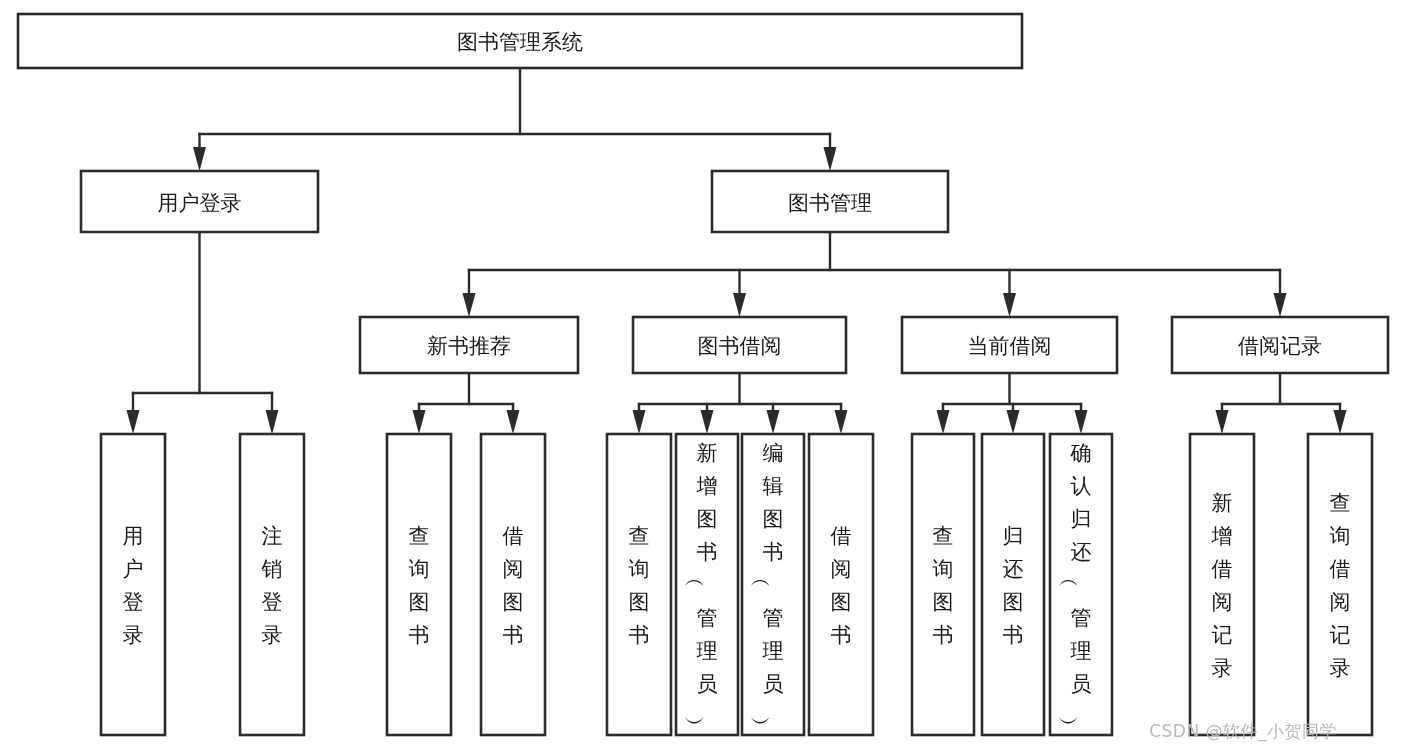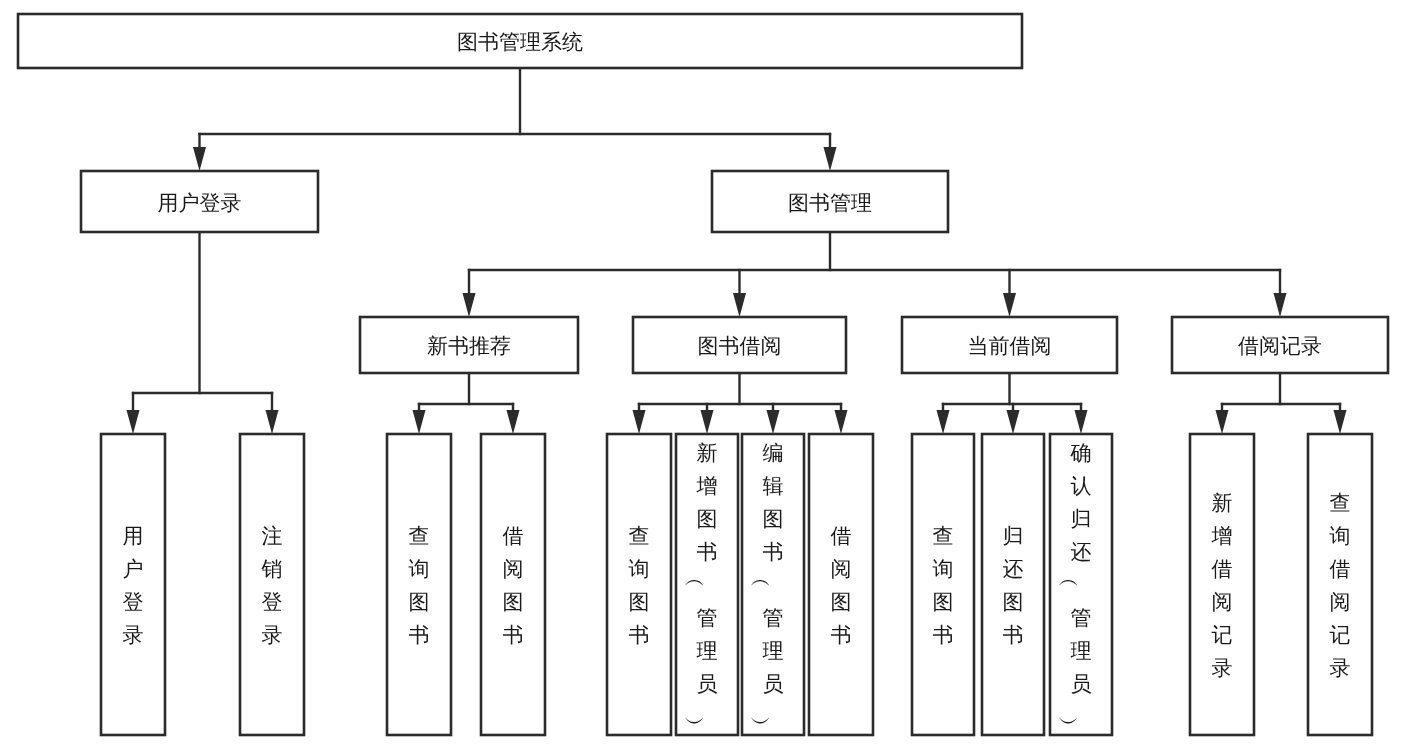--- a/index.html
+++ b/index.html
@@ -218,13 +218,14 @@
         <g>
           <rect class="node-rect" x="1190" y="434" width="64" height="301"></rect>
           <text class="node-label-v" x="1222" y="509.5"><tspan x="1222" dy="0">新</tspan><tspan x="1222" dy="33">增</tspan><tspan x="1222" dy="33">借</tspan><tspan x="1222" dy="33">阅</tspan><tspan x="1222" dy="33">记</tspan><tspan x="1222" dy="33">录</tspan></text>
         </g>
         <g>
           <rect class="node-rect" x="1308" y="434" width="64" height="301"></rect>
           <text class="node-label-v" x="1340" y="509.5"><tspan x="1340" dy="0">查</tspan><tspan x="1340" dy="33">询</tspan><tspan x="1340" dy="33">借</tspan><tspan x="1340" dy="33">阅</tspan><tspan x="1340" dy="33">记</tspan><tspan x="1340" dy="33">录</tspan></text>
         </g>
       </g>
   </svg>
+  <div class="watermark">CSDN @软件_小贺同学</div>
 </div>
 
 </body></html>

